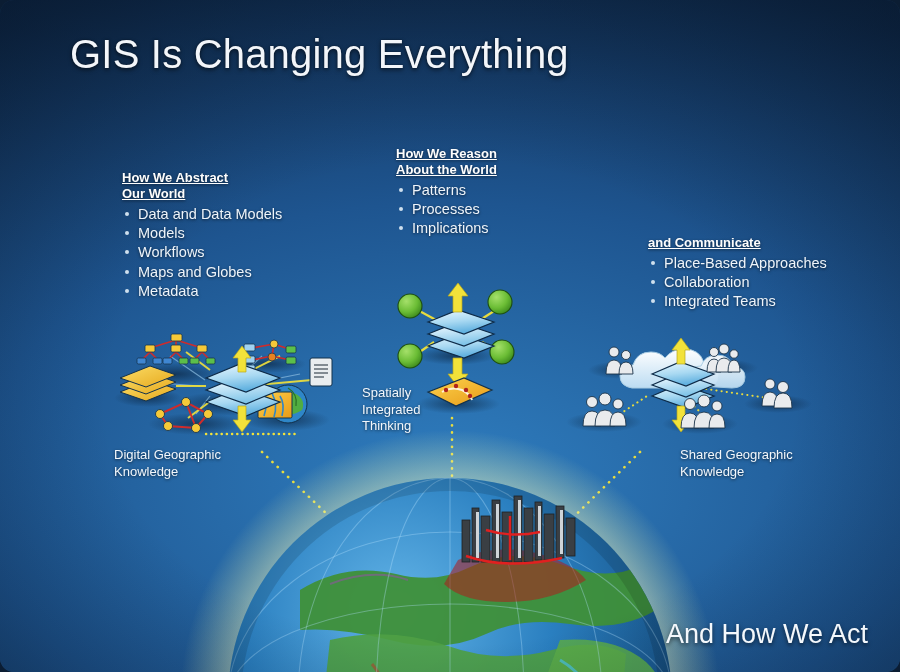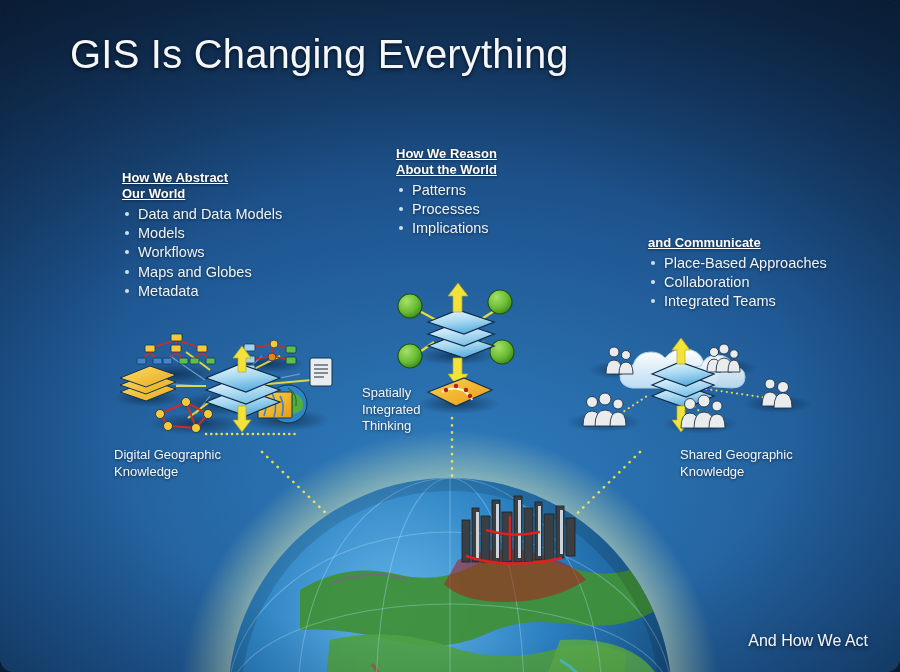--- a/index.html
+++ b/index.html
@@ -50,21 +50,21 @@
   
   .caption{
     position:absolute;color:#f2f7fc;font-size:13px;line-height:1.28;
     text-shadow:0 1px 3px rgba(0,0,0,.6);font-weight:400;
   }
   #cap-digital{left:114px;top:447px;width:160px;}
   #cap-spatial{left:362px;top:385px;width:90px;}
   #cap-shared{left:648px;top:447px;width:170px;margin-left:32px;}
   #act{
     position:absolute;right:32px;bottom:22px;
-    font-size:16px;color:#f4f8fc;
+    font-size:27px;color:#f4f8fc;
     text-shadow:0 2px 4px rgba(0,0,0,.6);
   }
 
   
   #art{position:absolute;inset:0;width:900px;height:672px;}
 </style>
 </head>
 <body>
 
 <div id="slide">

